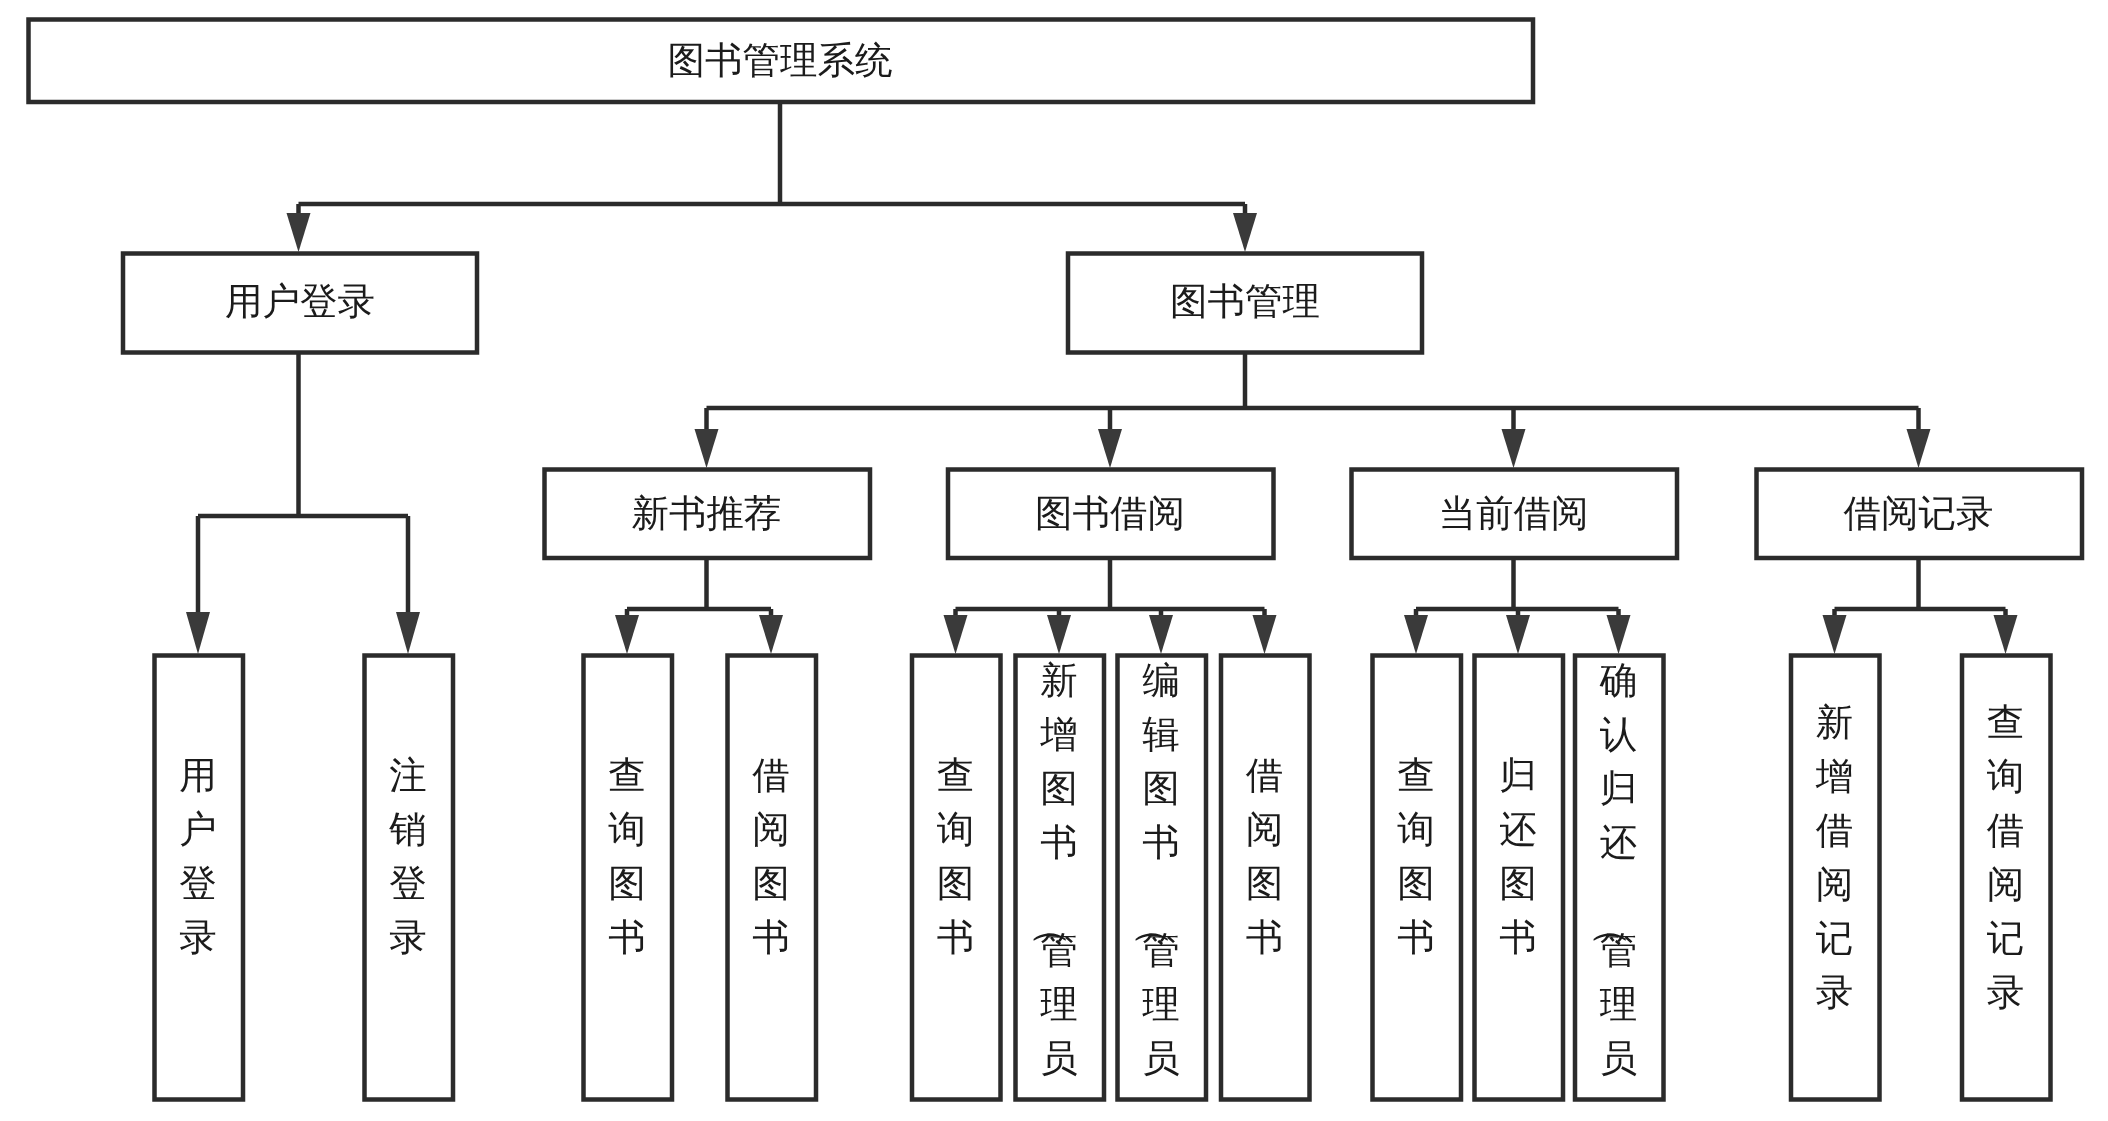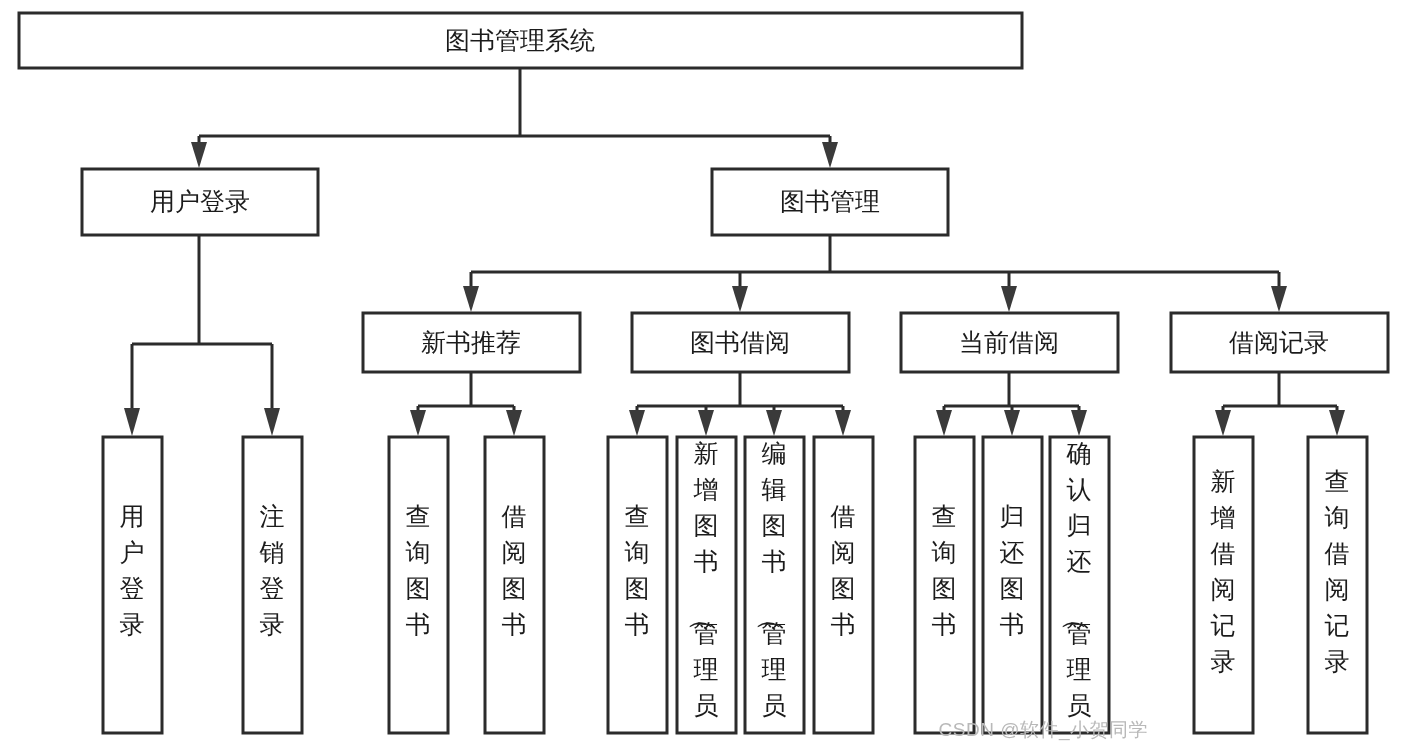--- a/index.html
+++ b/index.html
@@ -234,15 +234,14 @@
       <text class="node-label-vertical" x="1223" y="490"><tspan x="1223" y="490">新</tspan><tspan x="1223" y="526">增</tspan><tspan x="1223" y="562">借</tspan><tspan x="1223" y="598">阅</tspan><tspan x="1223" y="634">记</tspan><tspan x="1223" y="670">录</tspan></text>
     </g>
 
     <g>
       <rect class="node-rect" x="1308" y="437" width="59" height="296"></rect>
       <text class="node-label-vertical" x="1337" y="490"><tspan x="1337" y="490">查</tspan><tspan x="1337" y="526">询</tspan><tspan x="1337" y="562">借</tspan><tspan x="1337" y="598">阅</tspan><tspan x="1337" y="634">记</tspan><tspan x="1337" y="670">录</tspan></text>
     </g>
 
   </svg>
 
-  <div class="watermark">CSDN @软件_小贺同学</div>
 
 </div>
 
 </body></html>

